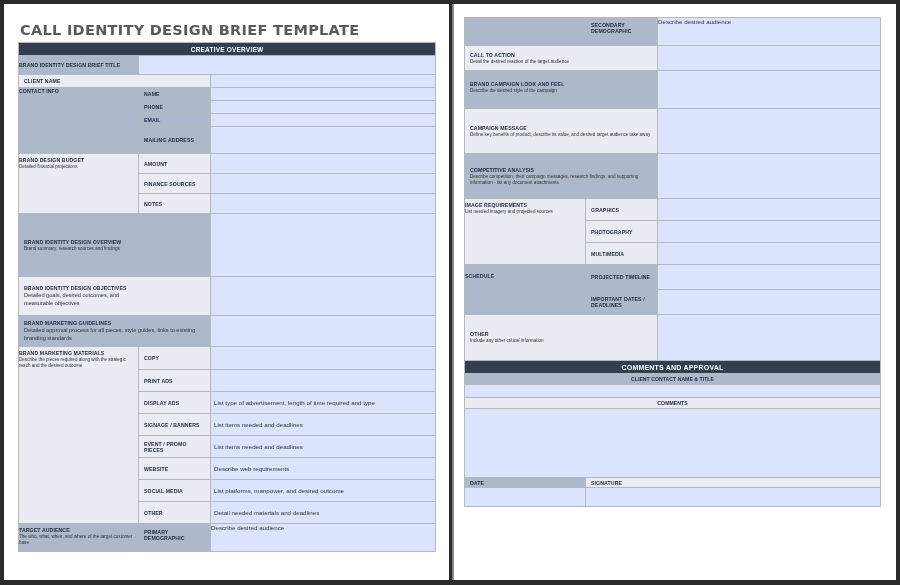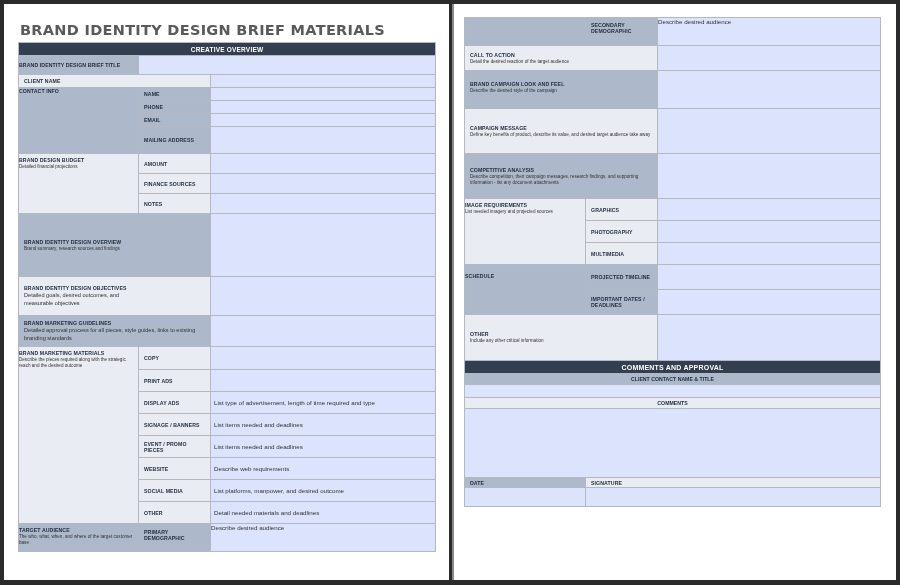--- a/index.html
+++ b/index.html
@@ -26,21 +26,21 @@
   .desc.lg { font-size: 5.6px; line-height: 1.3; }
   .pad { padding: 5px 5px; }
   .mid { vertical-align: middle !important; }
   .ph { font-size: 6.2px; color: #333; padding: 4px 3px; }
   .ph.mid { padding: 0 3px; }
 </style>
 </head>
 <body>
 
 <div class="page" id="page-left">
-  <div class="title">BRAND IDENTITY DESIGN BRIEF MATERIALS</div>
+  <div class="title">CALL IDENTITY DESIGN BRIEF TEMPLATE</div>
 
   <table class="tbl" style="left:14px; top:38px; width:417px;">
     <colgroup>
         <col style="width:120px">
         <col style="width:72px">
         <col style="width:225px">
       </colgroup>
     <tbody>
         <tr>
       <td colspan="3" class="bar">CREATIVE OVERVIEW</td>

